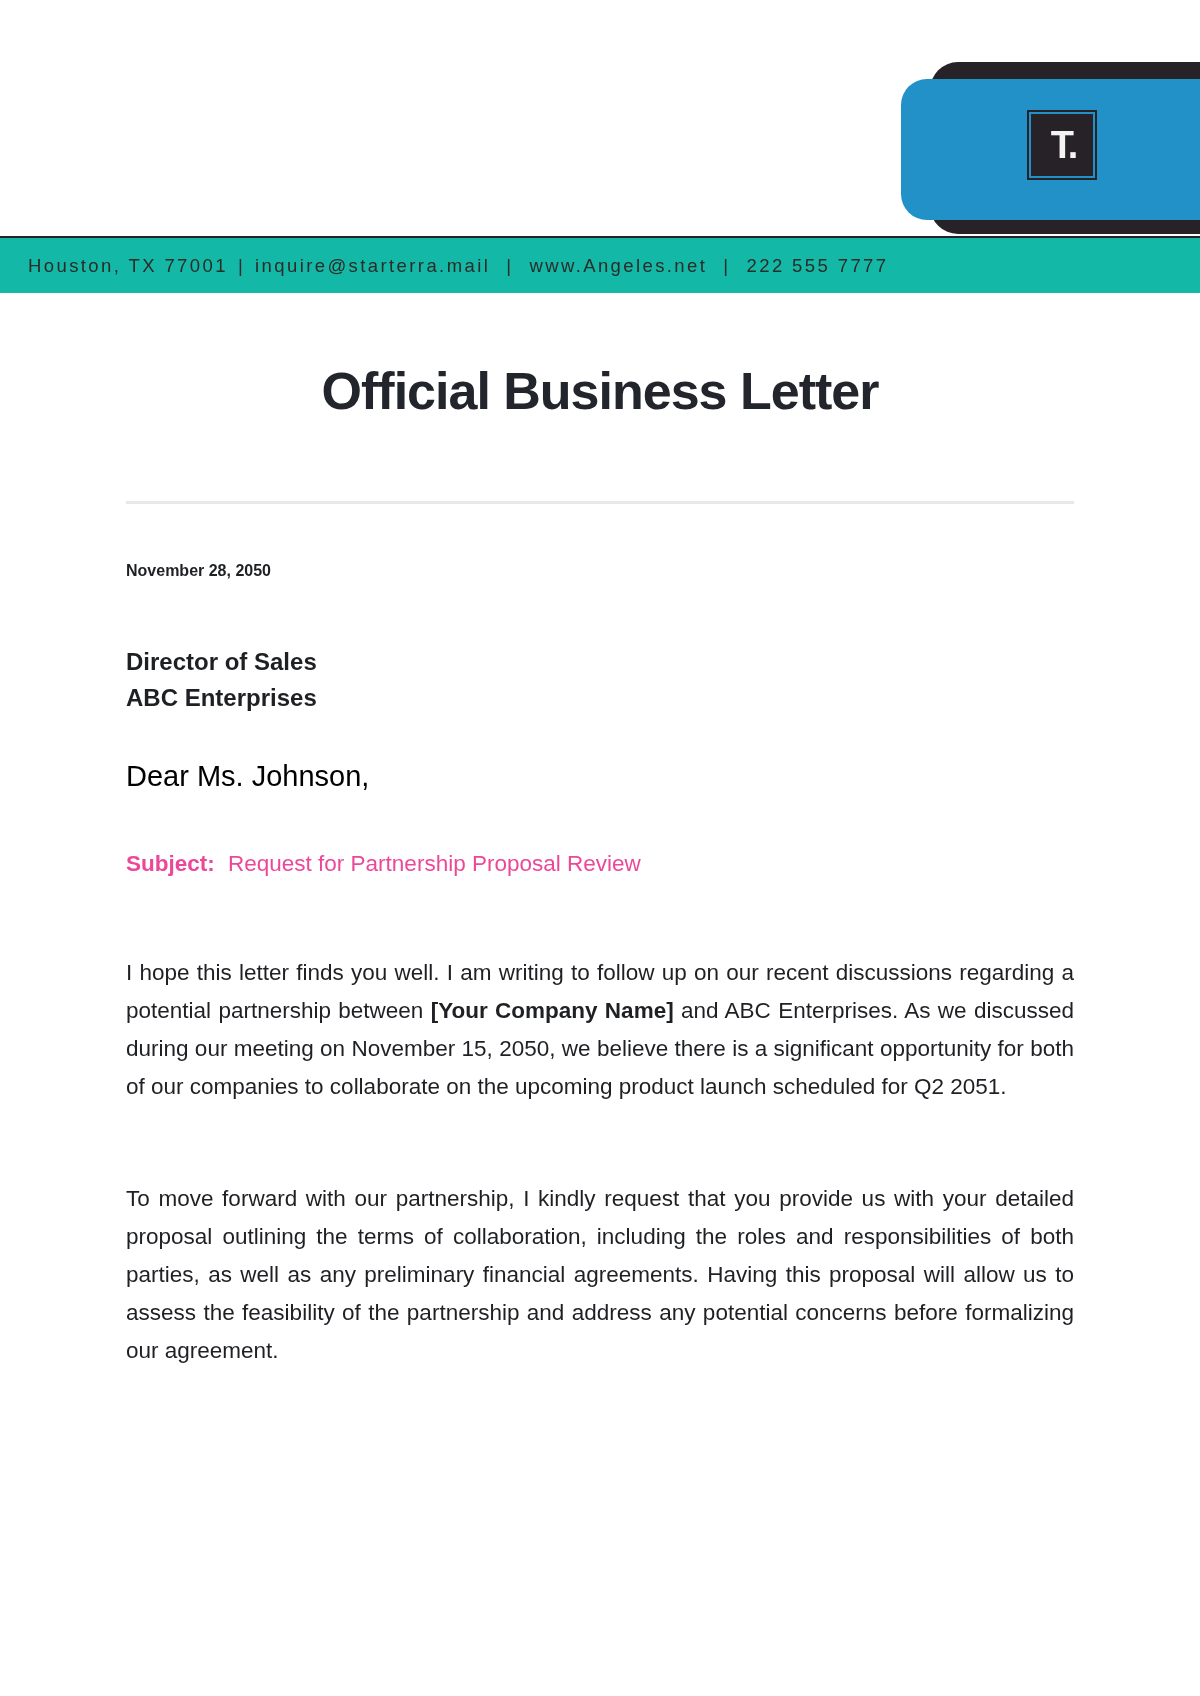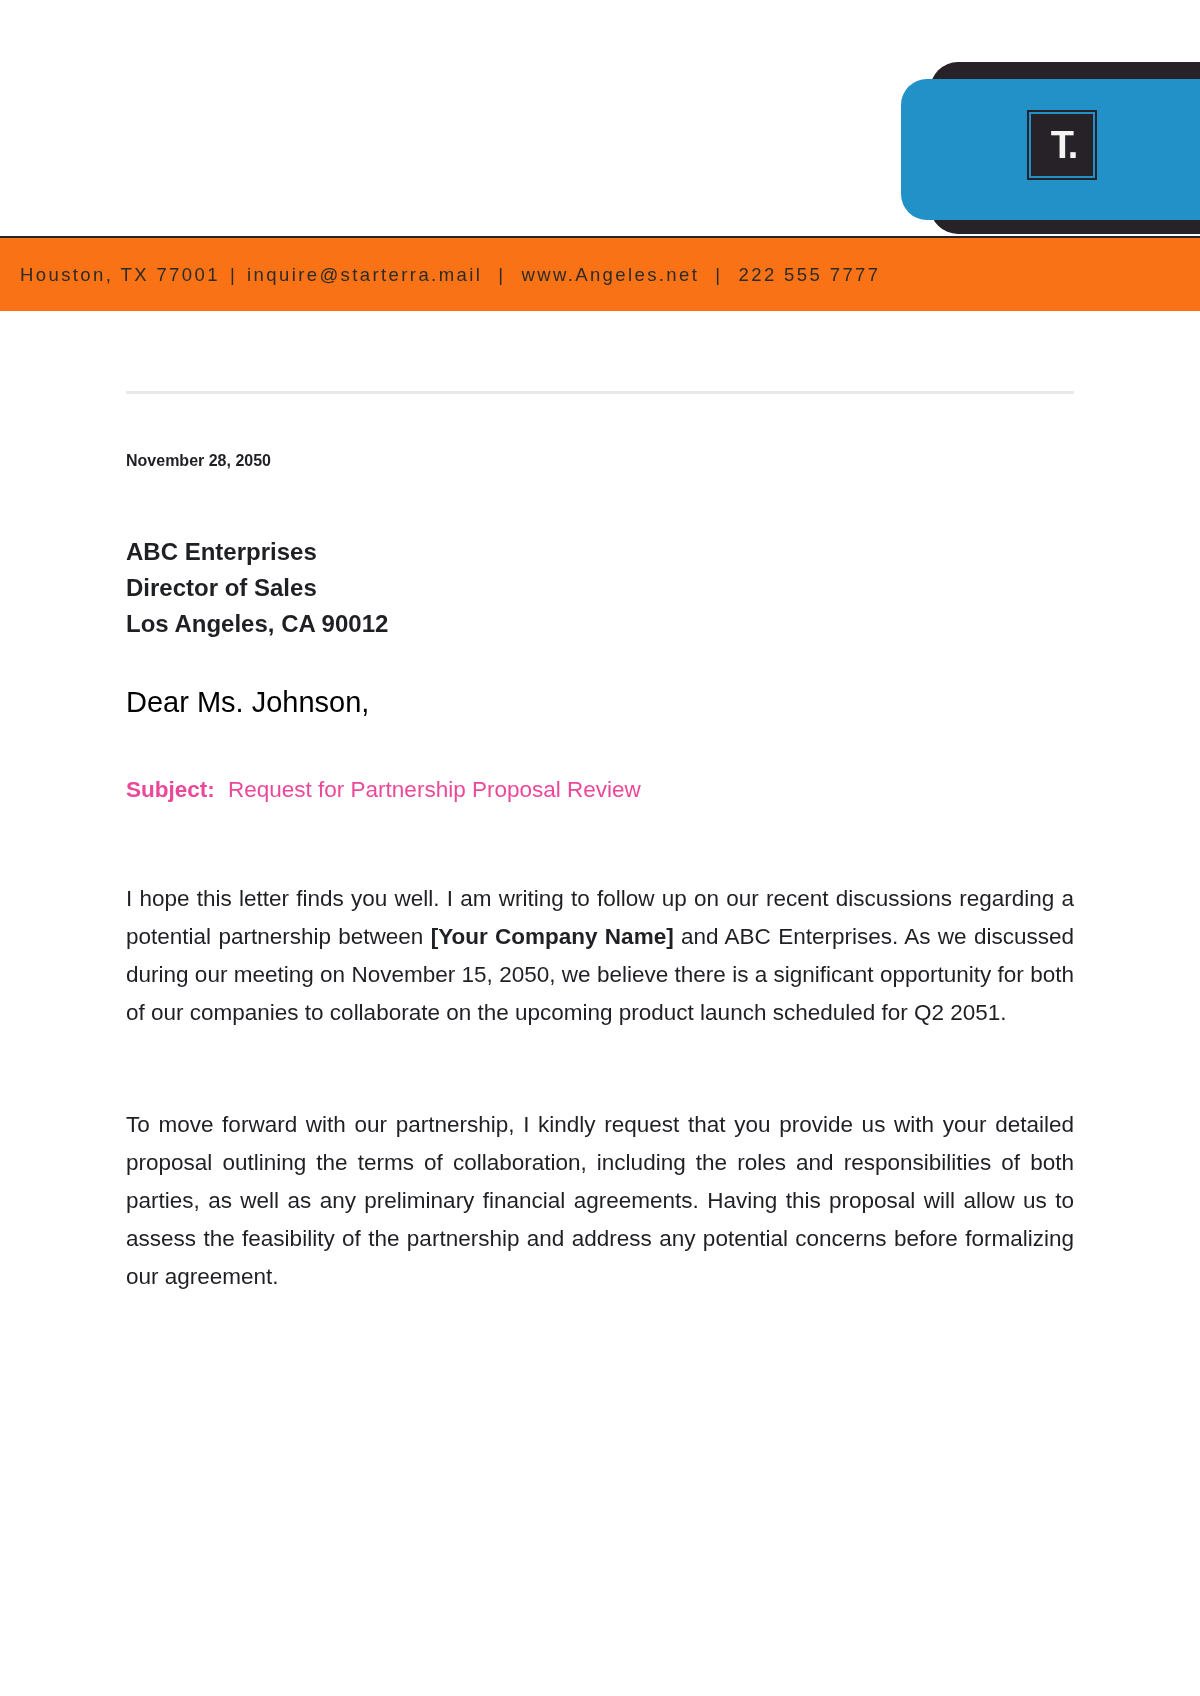--- a/index.html
+++ b/index.html
@@ -55,26 +55,26 @@
     font-size: 38px;
     font-weight: 800;
     letter-spacing: -2px;
     line-height: 1;
     padding-left: 3px;
   }
 
   
   .banner {
     margin-top: 236px;
-    height: 75px;
-    background: #f97316;
+    height: 57px;
+    background: #14b8a6;
     border-top: 2px solid #26232a;
     display: flex;
     align-items: center;
-    padding-left: 20px;
+    padding-left: 28px;
     font-size: 18.5px;
     letter-spacing: 2.4px;
     color: #2b2b28;
     white-space: nowrap;
     position: relative;
     z-index: 1;
   }
   .banner .sep { margin: 0 10px; }
   .banner .sep.wide { margin: 0 16px; }
 
@@ -153,29 +153,29 @@
       <span>inquire@starterra.mail</span>
       <span class="sep wide">|</span>
       <span>www.Angeles.net</span>
       <span class="sep wide">|</span>
       <span>222 555 7777</span>
     </div>
   </header>
 
   <main class="content">
 
+    <h1 class="letter-title">Official Business Letter</h1>
 
     <div class="divider"></div>
 
     <p class="date">November 28, 2050</p>
 
     <div class="recipient">
+      <div>Director of Sales</div>
       <div>ABC Enterprises</div>
-      <div>Director of Sales</div>
-      <div>Los Angeles, CA 90012</div>
     </div>
 
     <p class="salutation">Dear Ms. Johnson,</p>
 
     <p class="subject">
       <strong>Subject:</strong>
       <span>Request for Partnership Proposal Review</span>
     </p>
 
     <p class="body-para">

